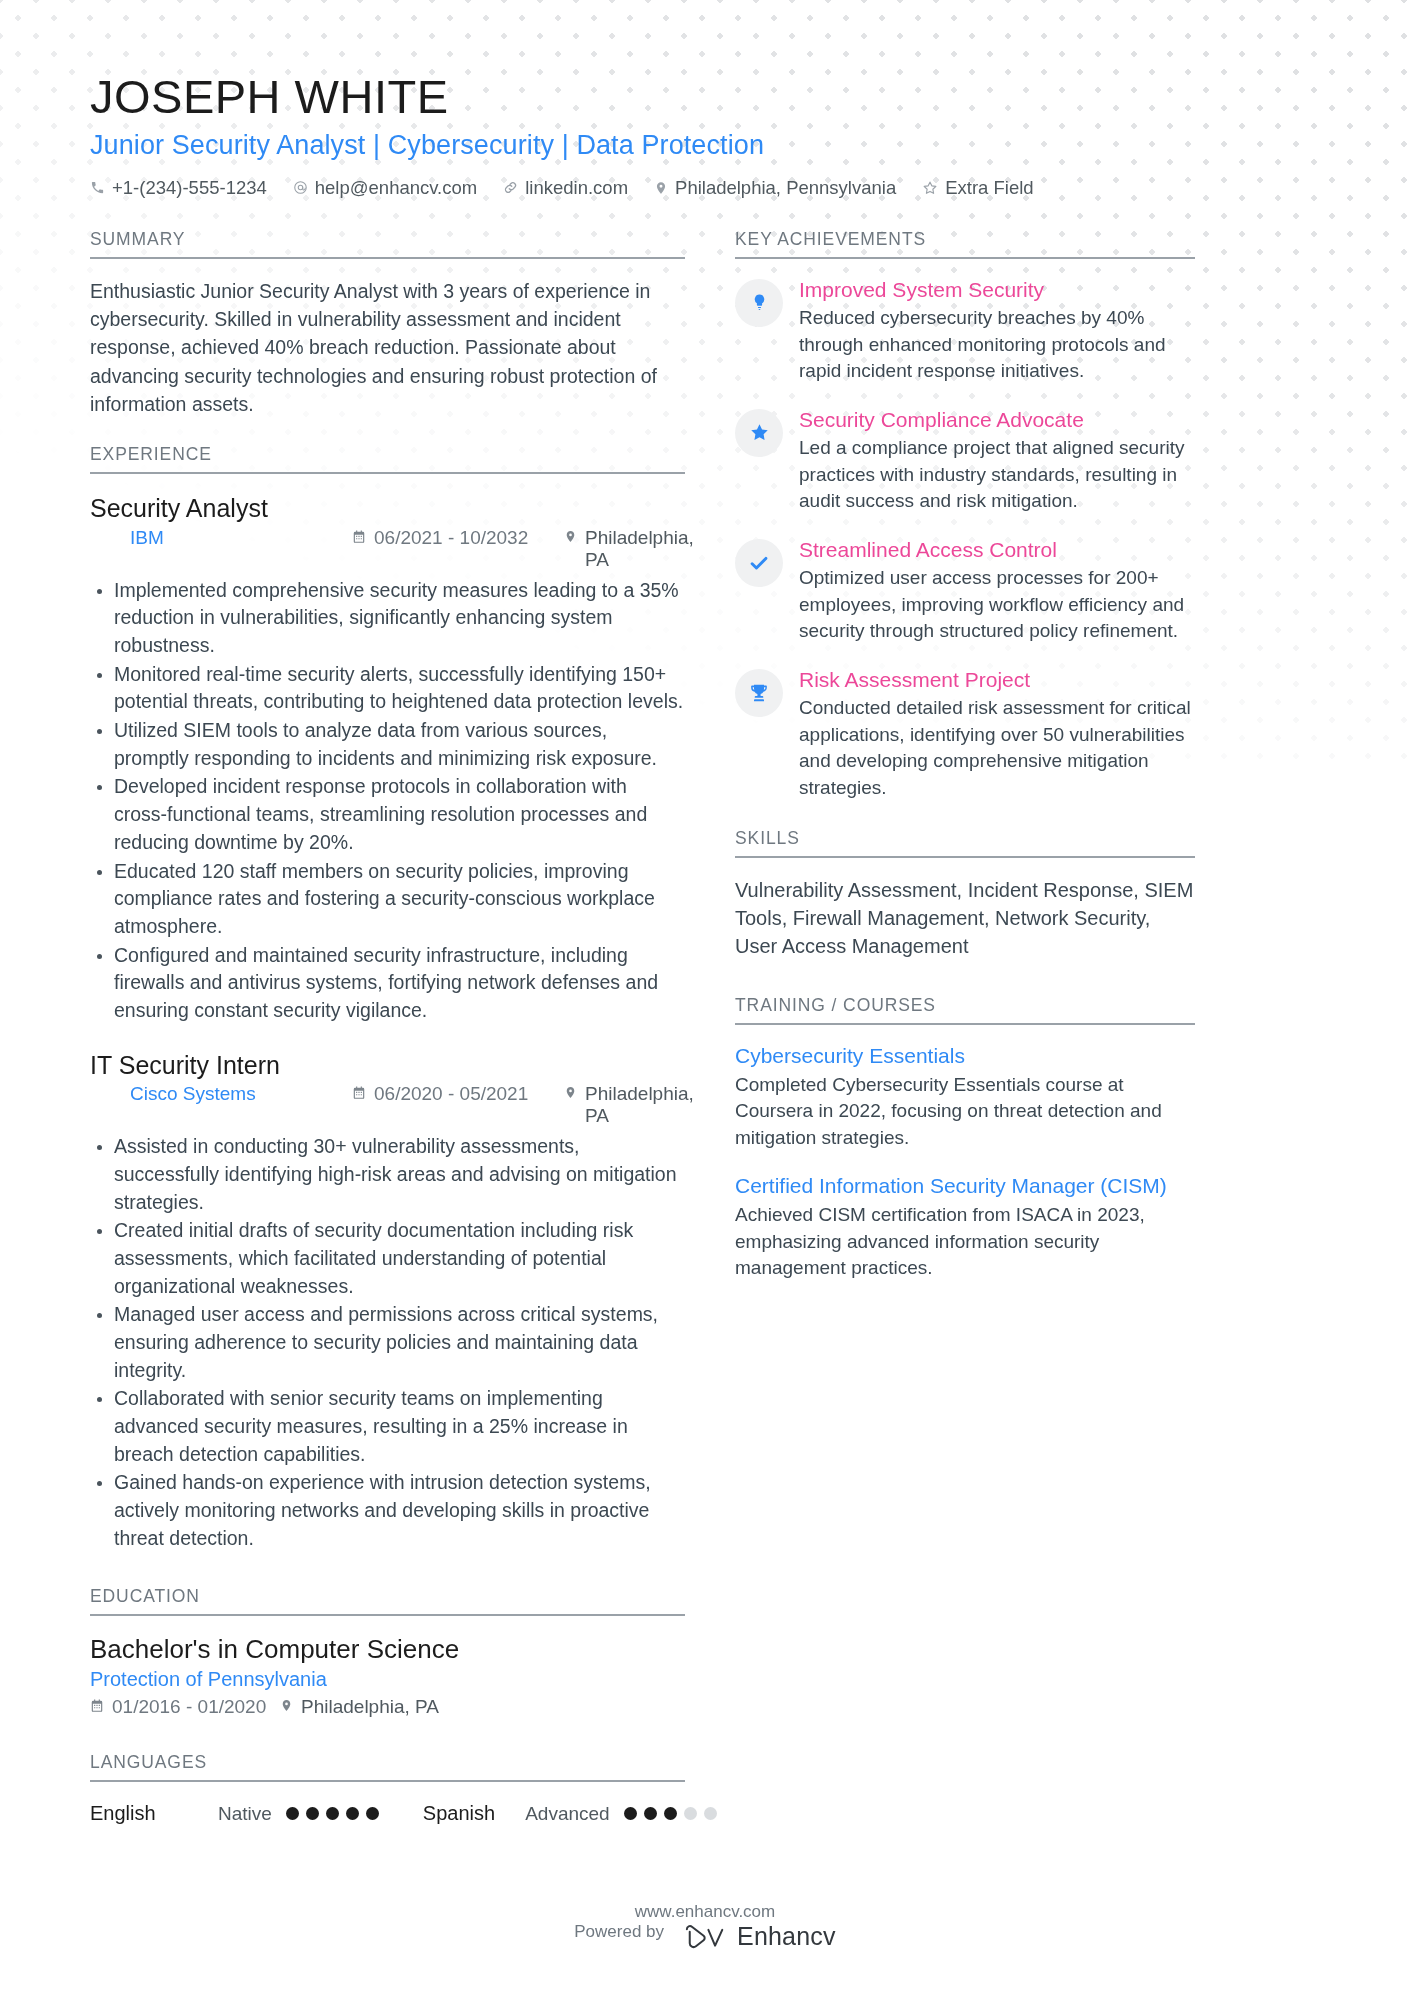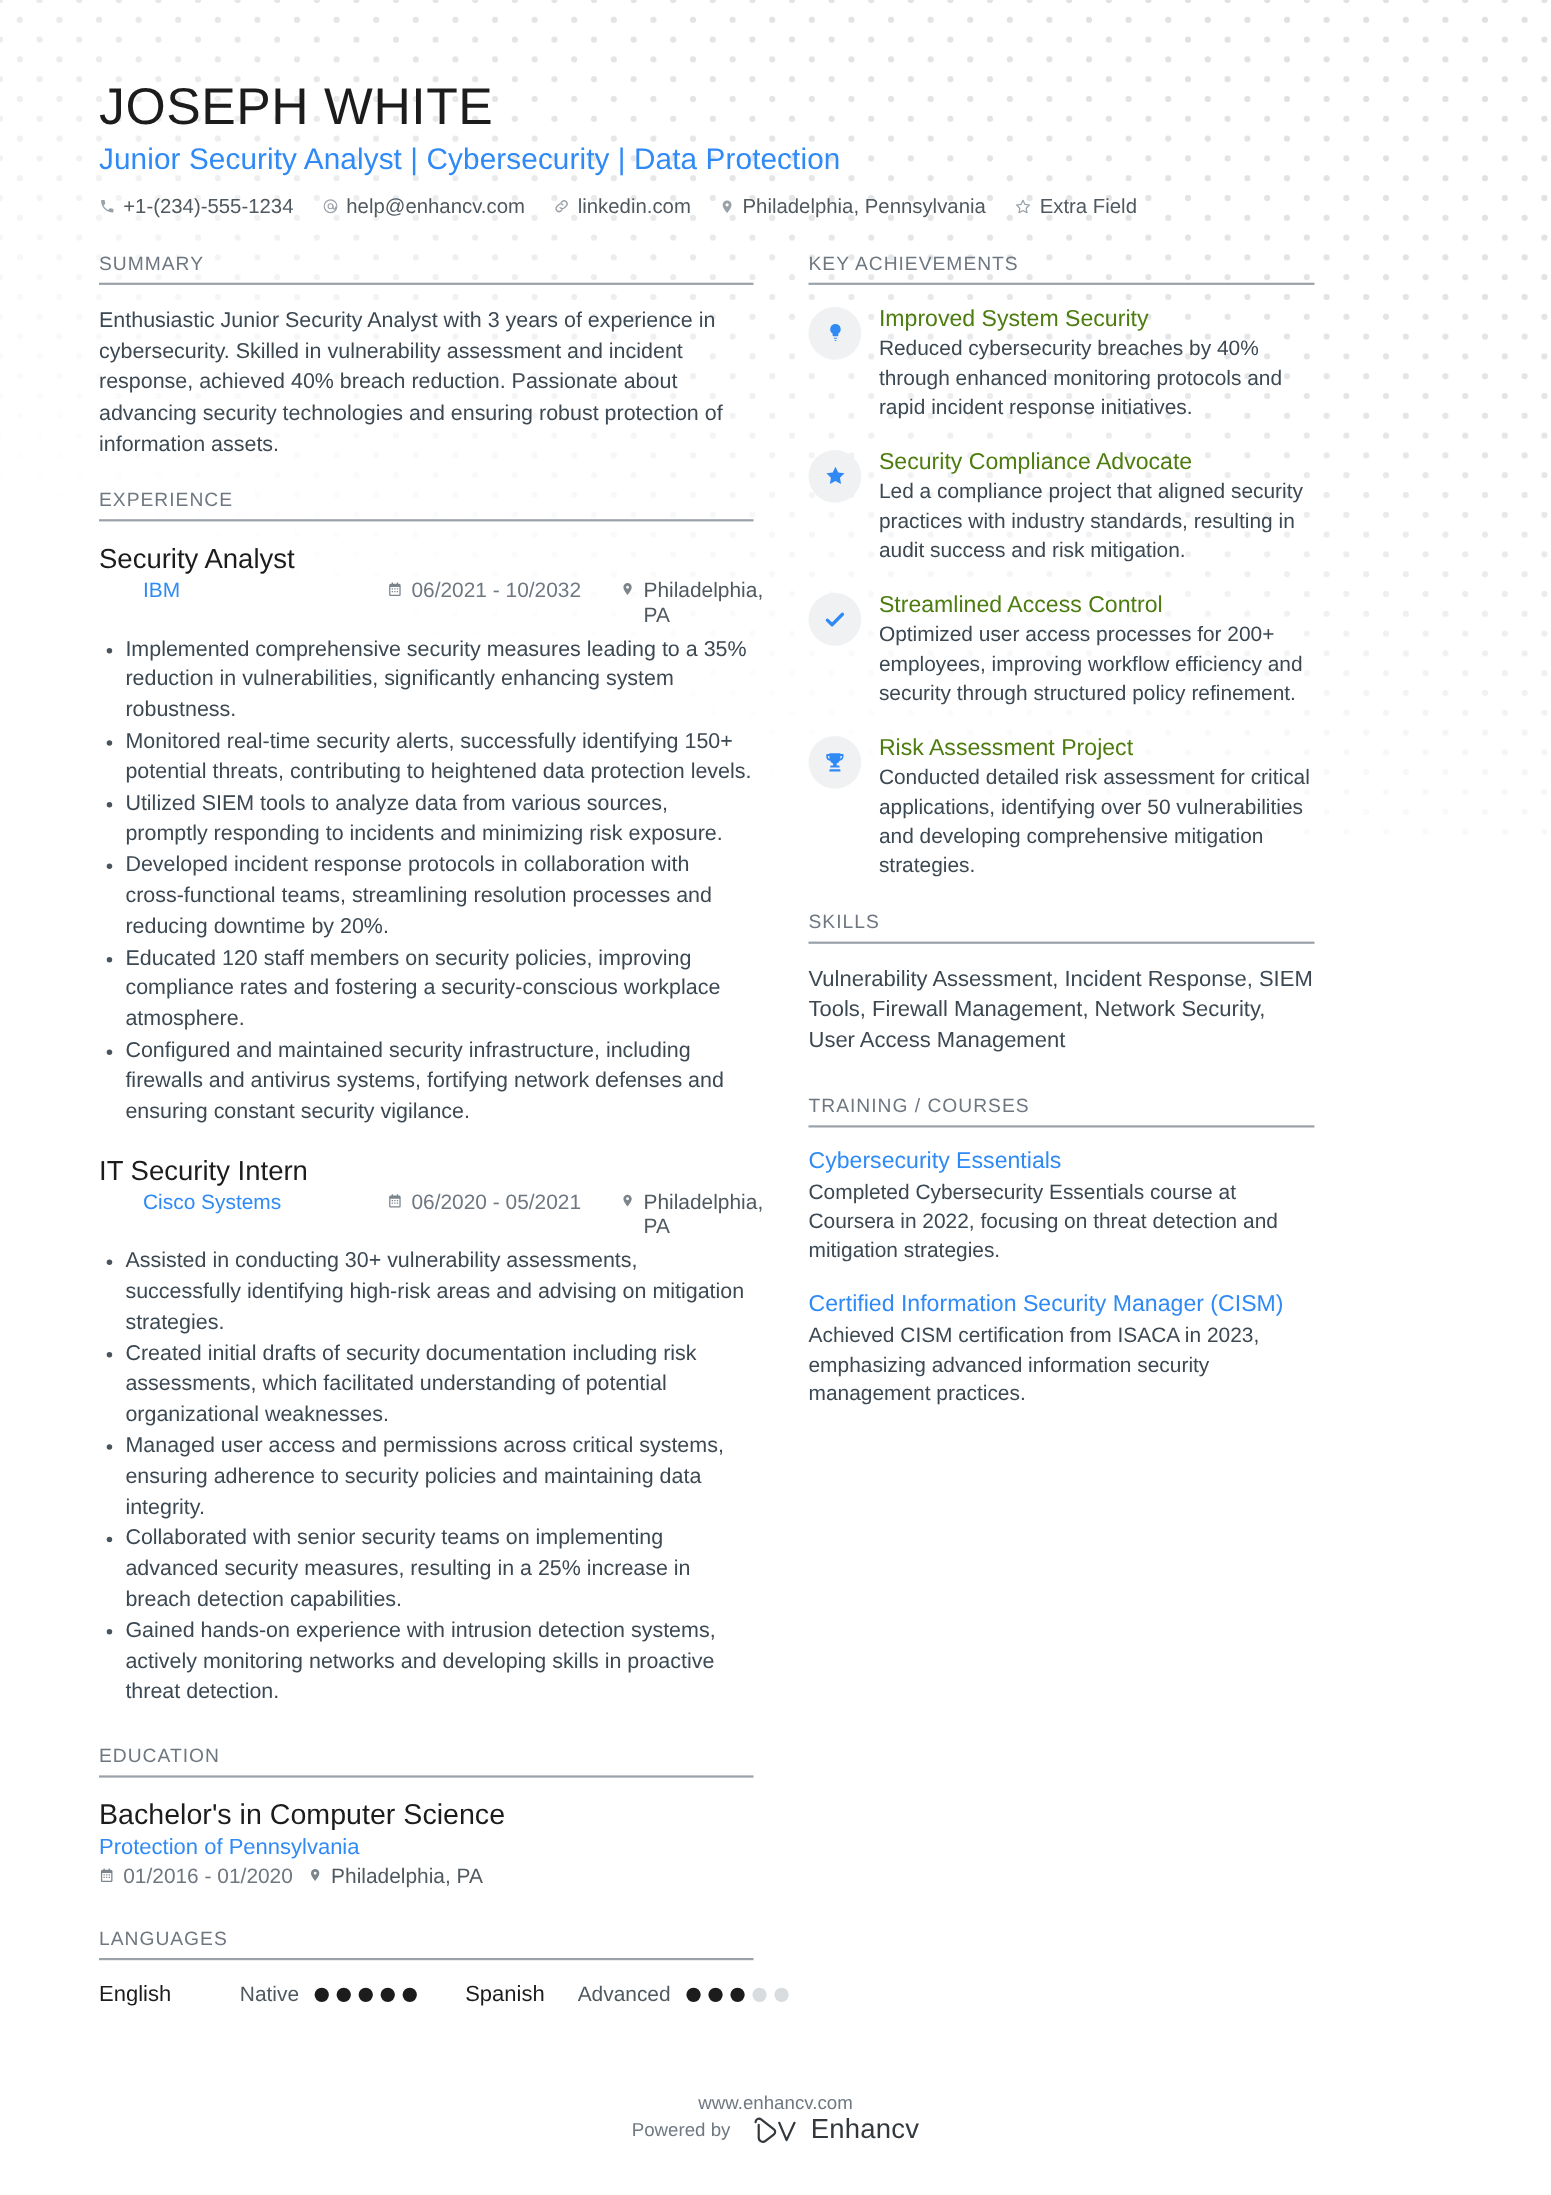--- a/index.html
+++ b/index.html
@@ -228,21 +228,21 @@
     display: flex;
     align-items: center;
     justify-content: center;
     margin-right: 16px;
     margin-top: 2px;
   }
   .ach-icon svg { display: block; }
   .ach-body { flex: 1 1 auto; }
   .ach-title {
     font-size: 21px;
-    color: #4d7c0f;
+    color: #ec4899;
     margin-bottom: 2px;
     line-height: 1.25;
   }
   .ach-desc {
     font-size: 19px;
     line-height: 1.4;
     color: #3c4852;
   }
 
   
@@ -277,21 +277,21 @@
     justify-content: space-between;
     z-index: 2;
     flex-direction: column;
   }
   .footer-url {
     font-size: 17px;
     color: #6f7880;
   }
   .footer-right {
     display: flex;
-    align-items: center;
+    align-items: flex-start;
     gap: 20px;
   }
   .powered {
     font-size: 17px;
     color: #6f7880;
   }
   .brand {
     display: flex;
     align-items: center;
     gap: 9px;

